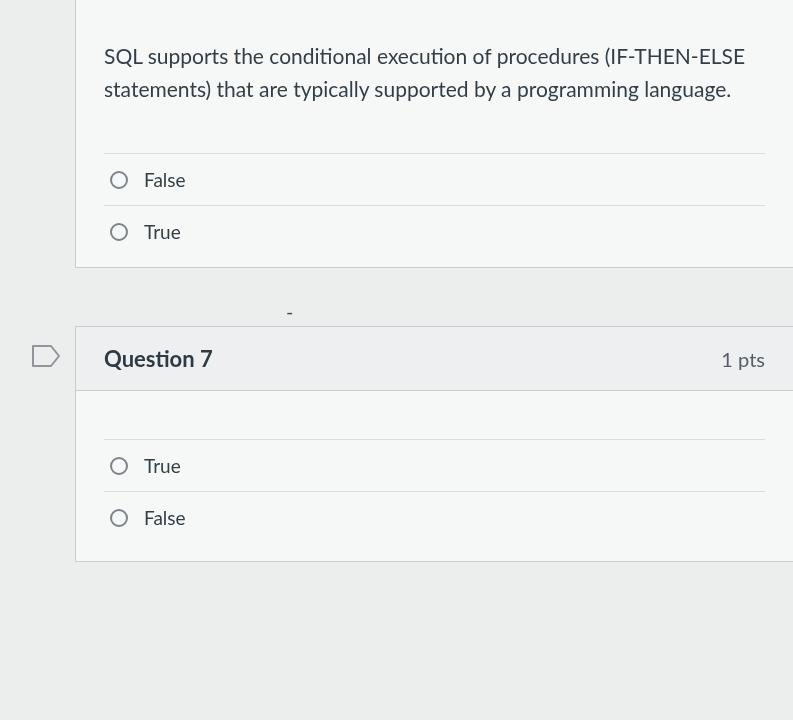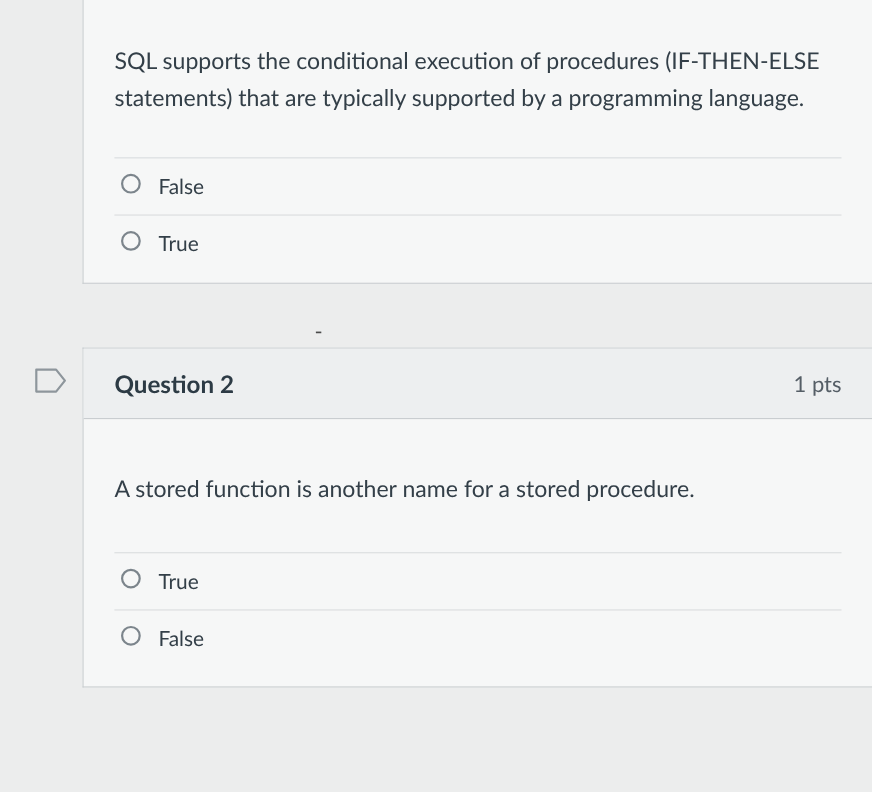--- a/index.html
+++ b/index.html
@@ -25,27 +25,27 @@
   .q5 { border-top: none; padding-top: 0; }
   .question-body {
     padding: 40px 28px 10px 28px;
   }
   .question-text {
     font-size: 21px;
     line-height: 1.55;
     color: #333f48;
     margin-bottom: 42px;
   }
-  .q5 .question-text { margin-bottom: 38px; }
+  .q5 .question-text { margin-bottom: 48px; }
   .options {
     border-top: 1px solid #d9dcde;
   }
   .option {
     display: flex;
-    align-items: flex-start;
+    align-items: center;
     padding: 14px 6px;
     border-bottom: 1px solid #d9dcde;
     font-size: 19px;
     color: #333f48;
     cursor: pointer;
   }
   .option:last-child { border-bottom: none; }
   .radio {
     width: 18px;
     height: 18px;
@@ -111,25 +111,24 @@
   </div>
 
   <div class="question-card q6" style="position:relative;">
     <span class="dash">-</span>
     <div class="tag-icon">
       <svg width="30" height="28" viewBox="0 0 30 28">
         <path d="M2 4 L20 4 L28 14 L20 24 L2 24 Z" fill="none" stroke="#8e969c" stroke-width="2" stroke-linejoin="round"></path>
       </svg>
     </div>
     <div class="question-header">
-      <div class="question-title">Question 2</div>
+      <div class="question-title">Question 7</div>
       <div class="question-pts">1 pts</div>
     </div>
     <div class="question-body q6-body">
-      <div class="question-text">A stored function is another name for a stored procedure.</div>
       <div class="options">
         <label class="option">
           <span class="radio"></span>
           <span>True</span>
         </label>
         <label class="option">
           <span class="radio"></span>
           <span>False</span>
         </label>
       </div>

